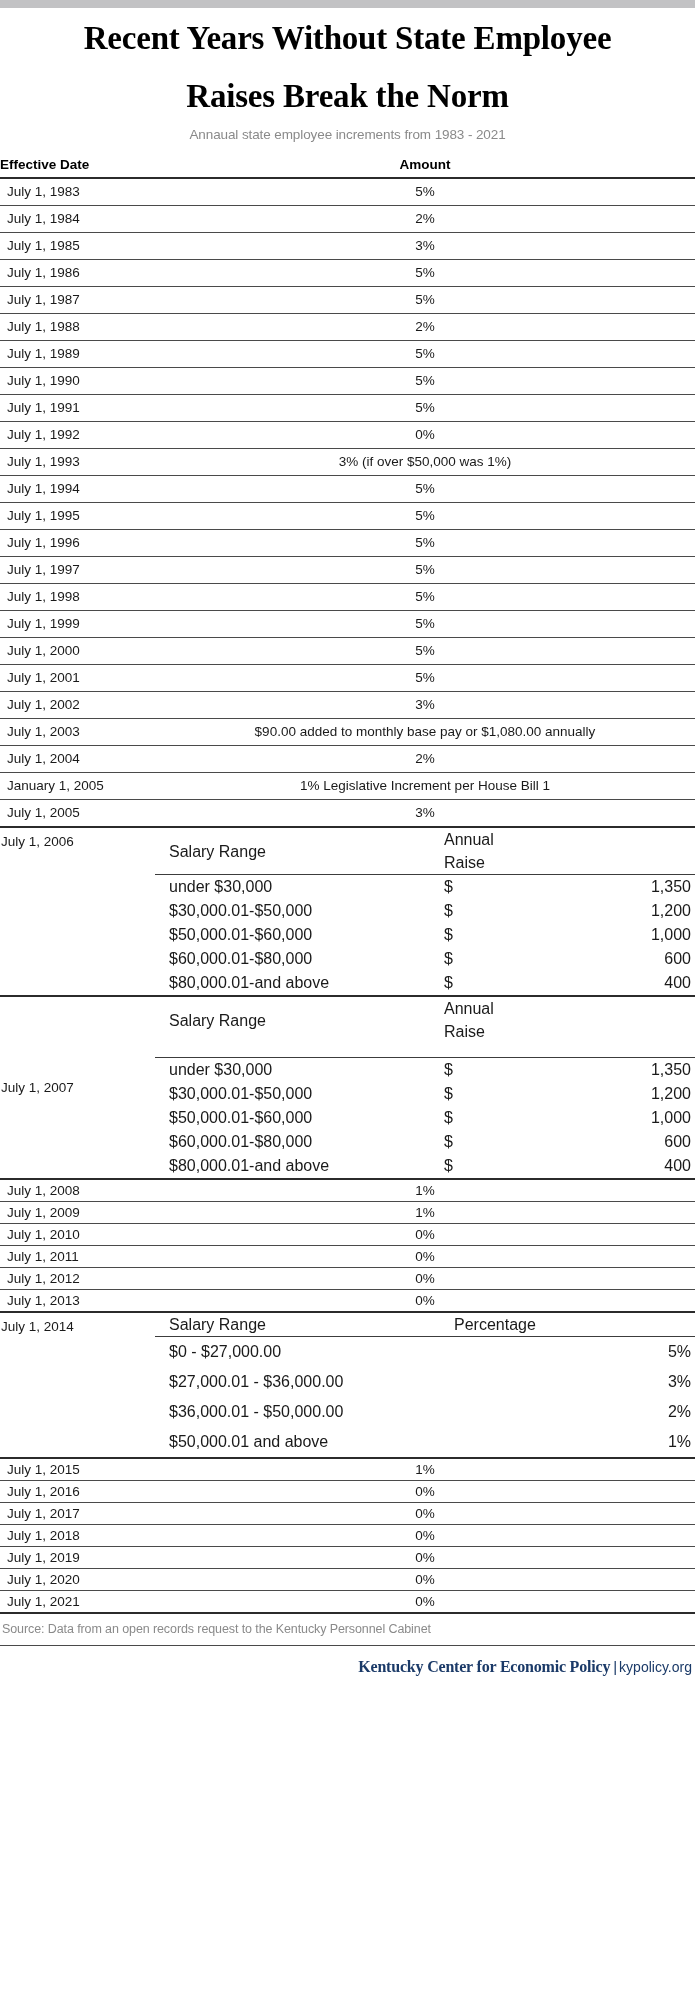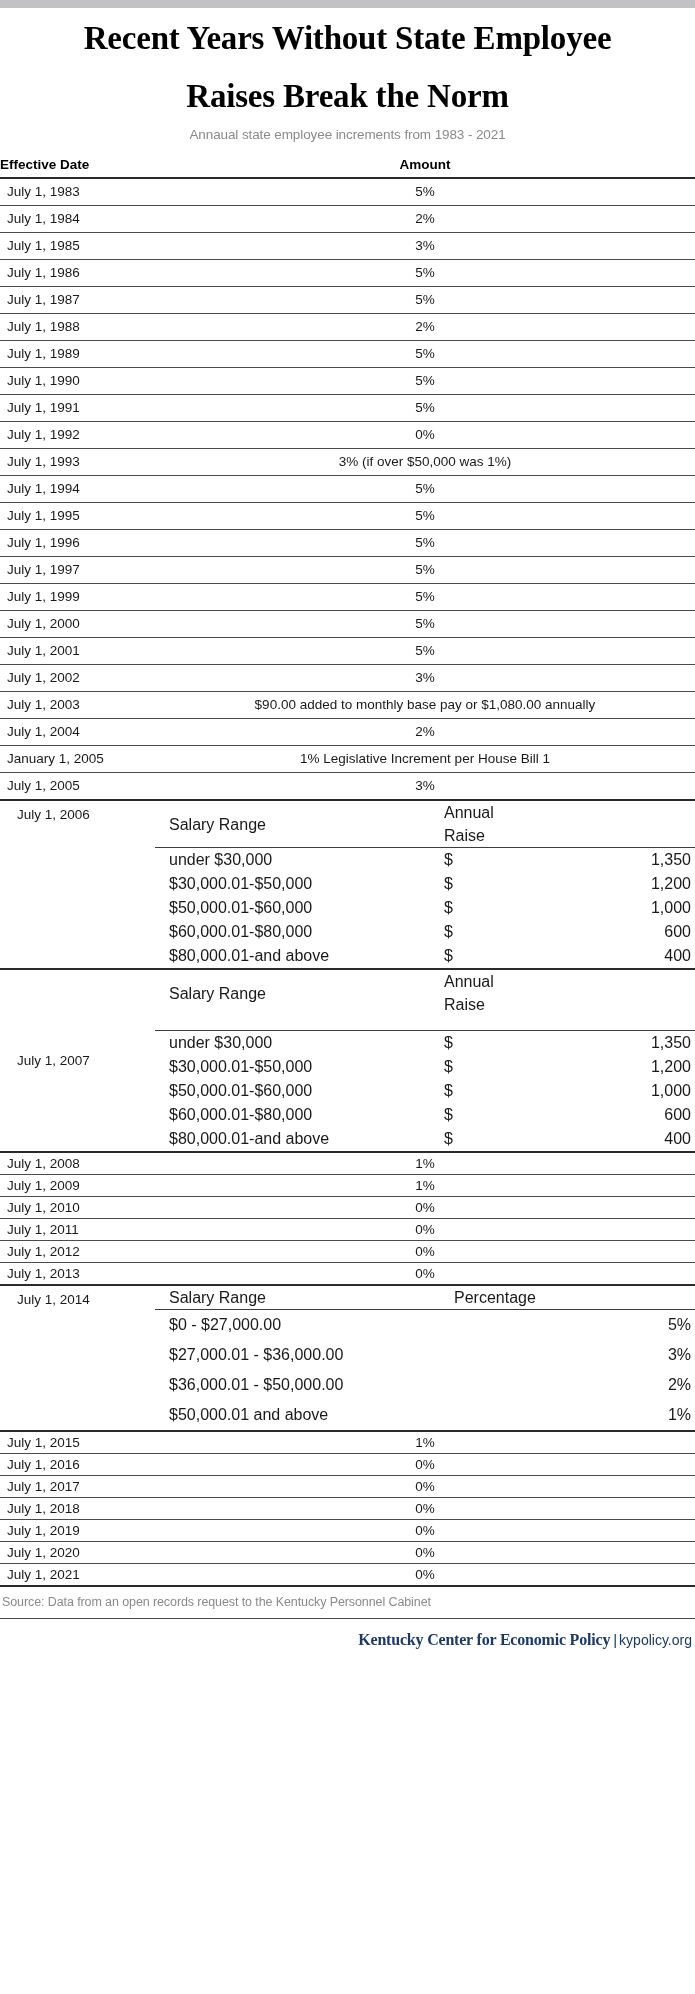--- a/index.html
+++ b/index.html
@@ -96,21 +96,21 @@
     height: 21px;
     line-height: 21px;
   }
 
   
   .nestrow > td {
     padding: 0;
     vertical-align: top;
   }
   .nestrow td.date {
-    padding-left: 17px;
+    padding-left: 1px;
     white-space: nowrap;
     vertical-align: top;
     padding-top: 6px;
   }
   .nestrow.mid td.date {
     vertical-align: middle;
     padding-top: 0;
   }
   .nest {
     width: 100%;
@@ -249,20 +249,24 @@
       </tr>
       <tr class="datarow rule-light">
         <td class="date">July 1, 1996</td>
         <td class="amount">5%</td>
       </tr>
       <tr class="datarow rule-light">
         <td class="date">July 1, 1997</td>
         <td class="amount">5%</td>
       </tr>
       <tr class="datarow rule-light">
+        <td class="date">July 1, 1998</td>
+        <td class="amount">5%</td>
+      </tr>
+      <tr class="datarow rule-light">
         <td class="date">July 1, 1999</td>
         <td class="amount">5%</td>
       </tr>
       <tr class="datarow rule-light">
         <td class="date">July 1, 2000</td>
         <td class="amount">5%</td>
       </tr>
       <tr class="datarow rule-light">
         <td class="date">July 1, 2001</td>
         <td class="amount">5%</td>

